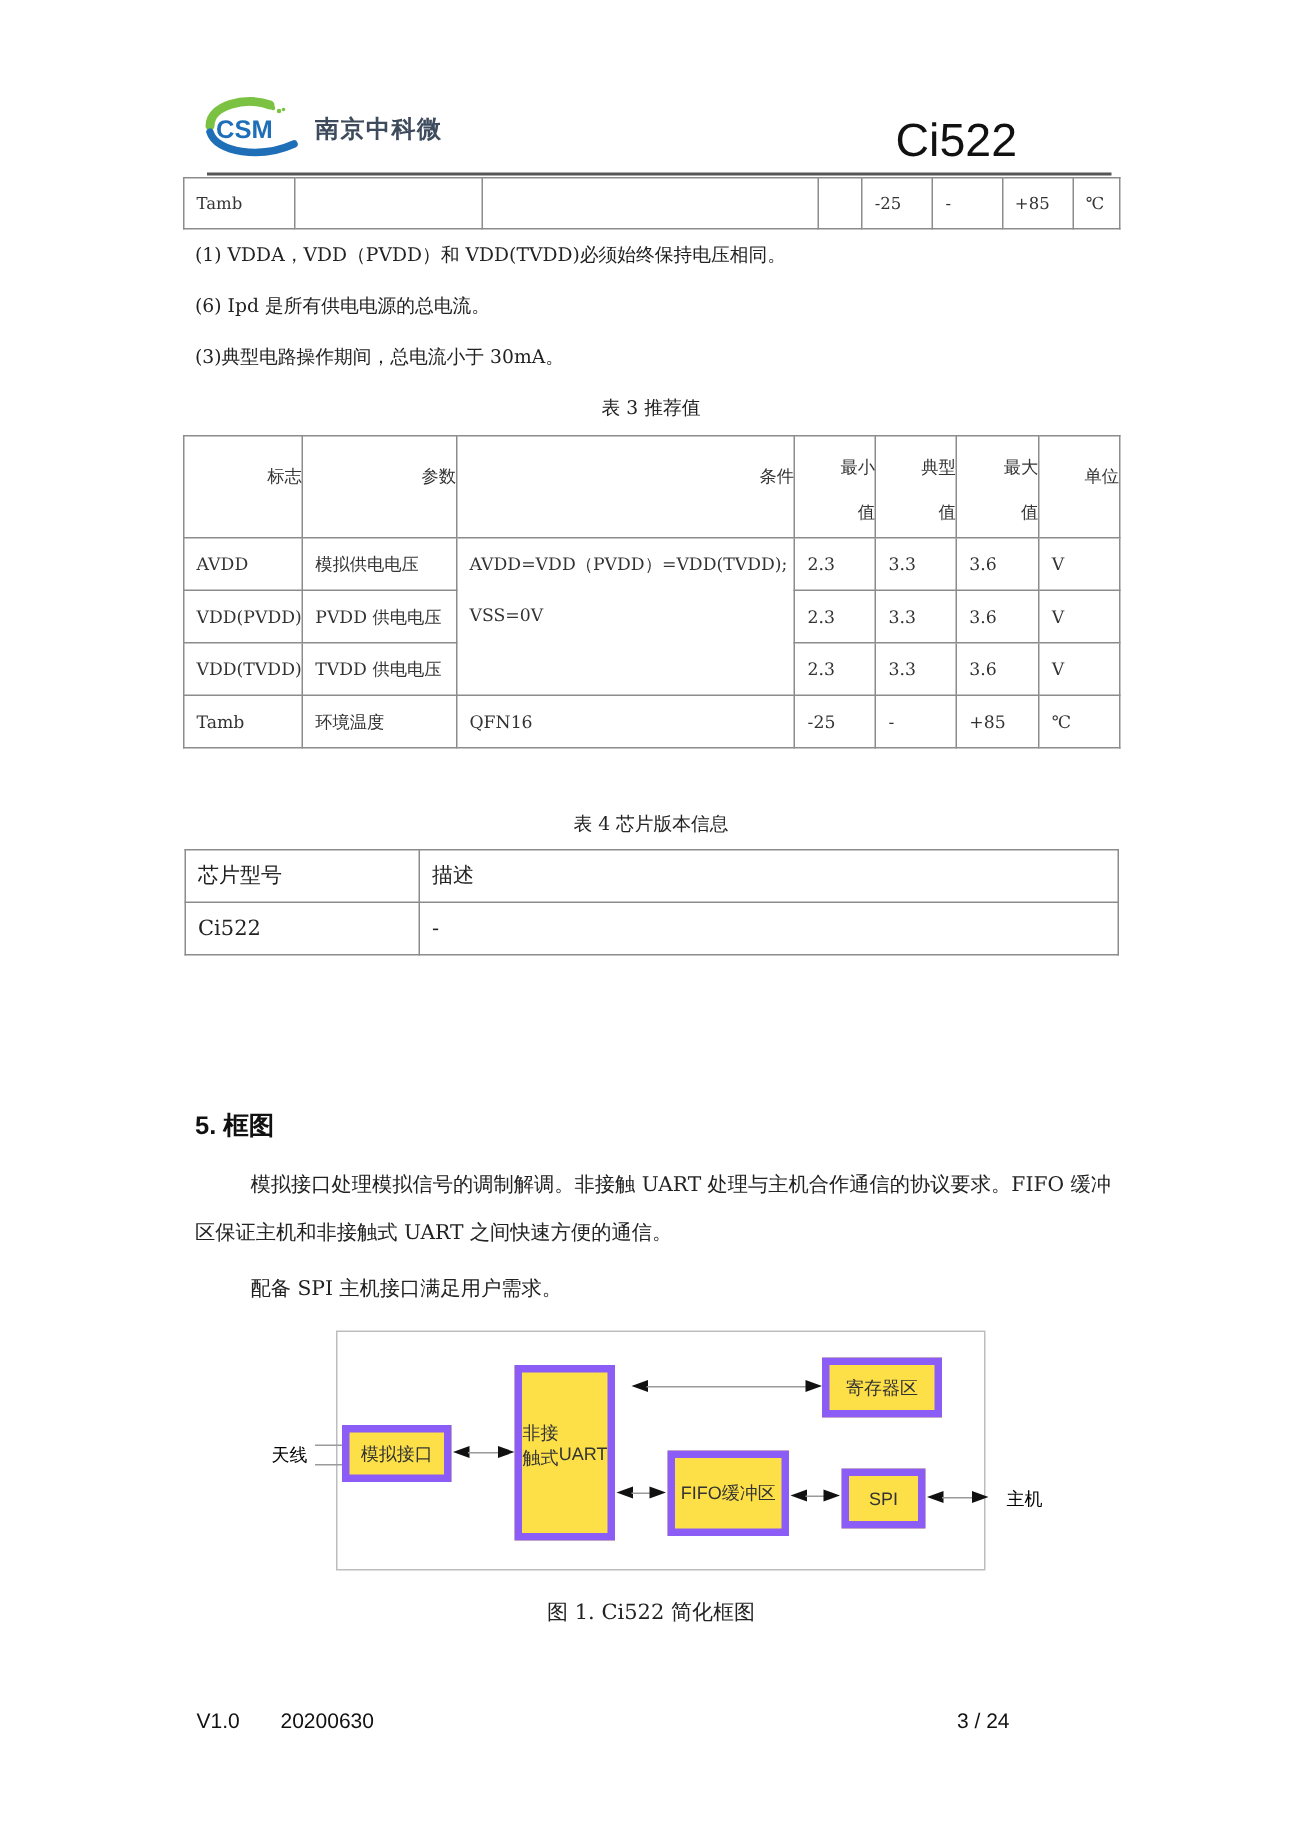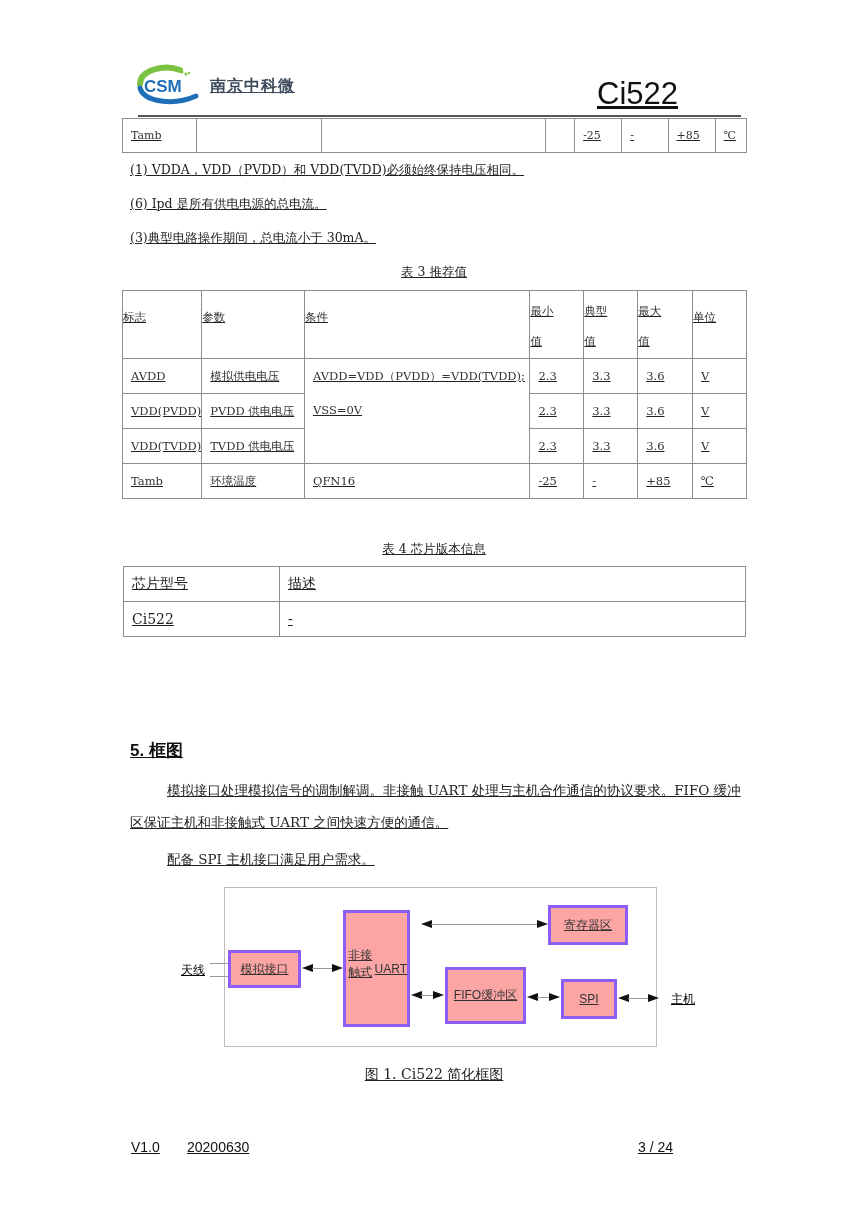--- a/index.html
+++ b/index.html
@@ -1,18 +1,18 @@
 <!DOCTYPE html>
 <html><head>
 <meta charset="utf-8">
 <style>
   html, body { margin:0; padding:0; background:#ffffff; }
   body { width:868px; height:1228px; position:relative; overflow:hidden;
          font-family:"DejaVu Serif", "Liberation Serif", serif; color:#222; }
-  .abs { position:absolute;text-decoration:underline; }
+  .abs { position:absolute; }
   .sans { font-family:"Liberation Sans", "DejaVu Sans", sans-serif; }
   .serif { font-family:"DejaVu Serif", "Liberation Serif", serif; }
 
   
   .logo { left:134px; top:62px; width:180px; height:44px; }
   .logo-text { left:210px; top:76px; font-size:16px; font-weight:bold; color:#3d4b5c; letter-spacing:1px; }
   .doc-title { left:597px; top:76px; font-size:31px; color:#111; font-family:"Liberation Sans", sans-serif; }
   .header-rule { left:138px; top:115px; width:603px; height:2px; background:#555; }
 
   table { border-collapse:collapse;padding-left:16px; }
@@ -20,33 +20,33 @@
 
   .t-top { left:122px; top:118px; width:625px; height:34px; font-size:11px; }
   .t-top td { height:33px; padding-left:8px; color:#333; }
 
   .note { left:130px; font-size:12.5px; color:#222; }
 
   .caption { font-size:12.5px; color:#222; text-align:center; width:868px; left:0; }
 
   .t3 { left:122px; top:290px; width:625px; font-size:11.5px; }
   .t3 td { padding-left:8px; color:#333; }
-  .t3 .hdr td { text-align:left; padding-left:0; vertical-align:top; height:67px; }
+  .t3 .hdr td { text-align:right; padding-left:0; vertical-align:top; height:67px; }
   .t3 .hdr .l1 { display:block; padding-top:10px; line-height:33px; }
   .t3 .row td { height:34px; }
 
   .t4 { left:123px; top:566px; width:623px; font-size:14px;border-radius:23px; }
   .t4 td { height:34px; padding-left:8px; color:#222; }
 
   .h5 { left:130px; top:739px; font-size:17px; font-weight:bold; color:#111; font-family:"Liberation Sans", "DejaVu Sans", sans-serif;text-align:right; }
   .para { left:130px; width:620px; font-size:13.5px; line-height:32px; color:#222; }
 
   
   .dg-frame { left:224px; top:887px; width:431px; height:158px; border:1px solid #bdbdbd; }
-  .dg-box { border:3px solid #8b5cf6; background:#fca5a5; display:flex; align-items:center; justify-content:center; text-align:center; font-size:12px; color:#333; box-sizing:border-box; }
+  .dg-box { border:5px solid #8b5cf6; background:#fde047; display:flex; align-items:center; justify-content:center; text-align:center; font-size:12px; color:#333; box-sizing:border-box; }
   .dg-label { font-size:12px; color:#000000; }
   .line { background:#9a9a9a; height:1px; }
   .arrow-l, .arrow-r { width:0; height:0; border-top:4px solid transparent; border-bottom:4px solid transparent; }
   .arrow-l { border-right:11px solid #111; }
   .arrow-r { border-left:11px solid #111; }
 
   .footer { top:1139px; font-size:14px; color:#111; font-family:"Liberation Sans", sans-serif; }
 </style>
 </head>
 <body>

